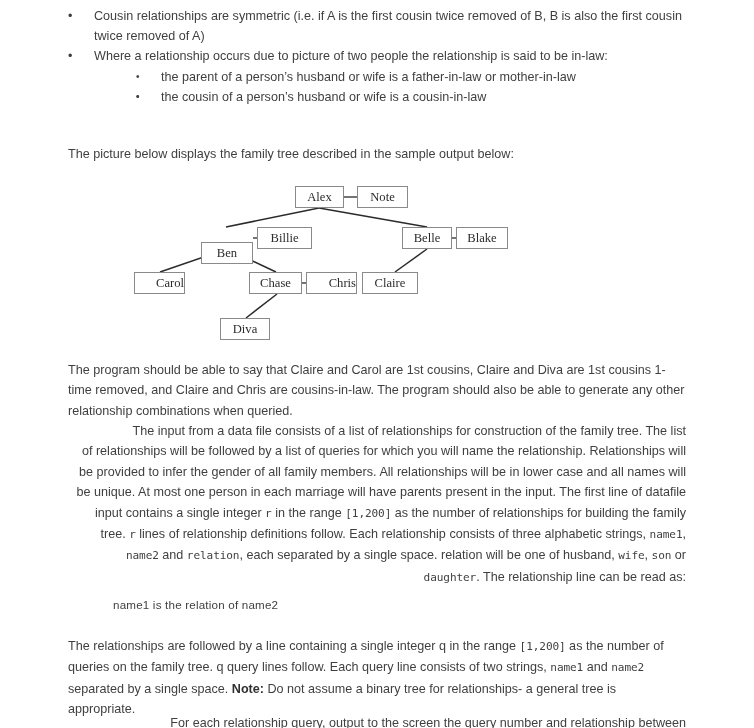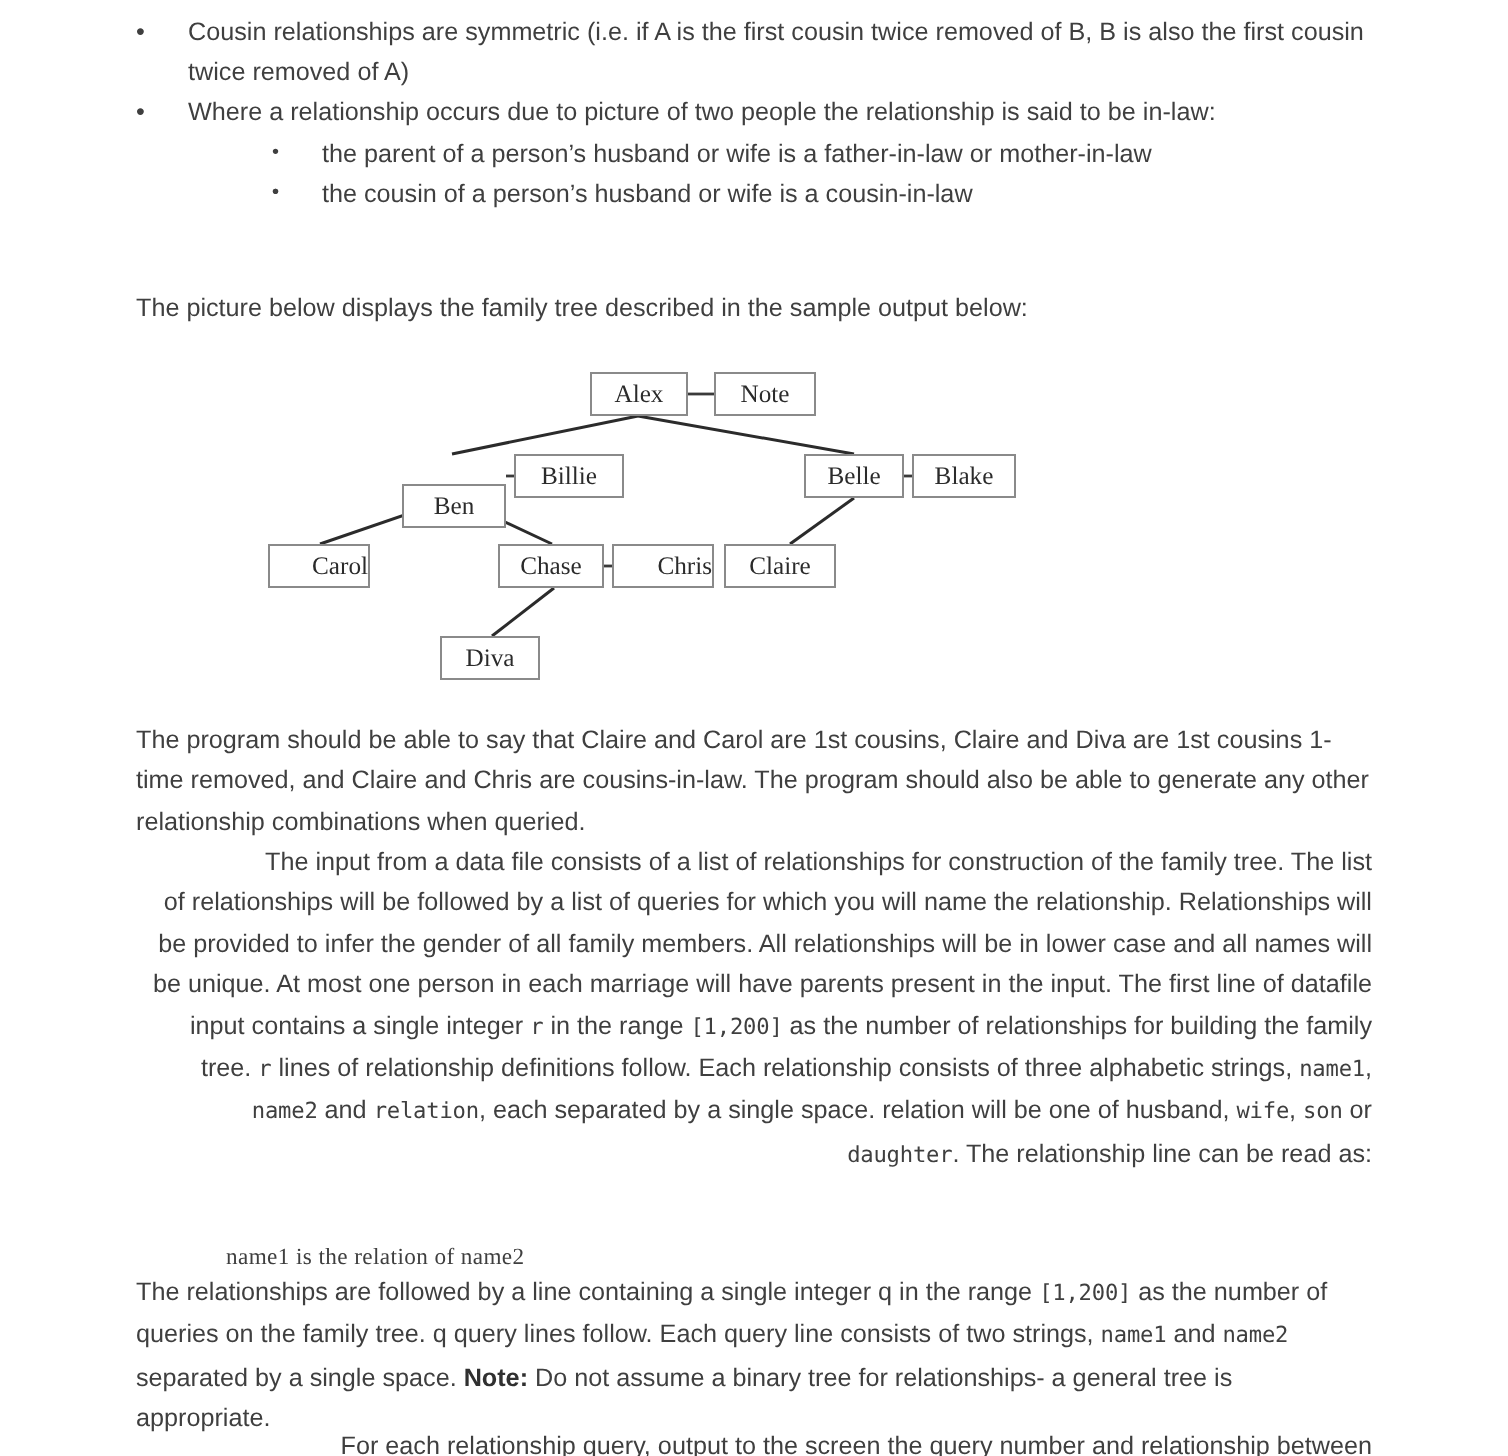--- a/index.html
+++ b/index.html
@@ -67,25 +67,24 @@
   .para b { font-weight: bold; color: #303030; }
   .mono {
     font-family: "DejaVu Sans Mono", monospace;
     font-size: 11.1px;
     letter-spacing: -0.1px;
     color: #3f3f3f;
   }
   .codeline {
     position: absolute;
     left: 113px;
-    font-family: Liberation Serif, serif;
+    font-family: Liberation Sans, sans-serif;
     font-size: 11.6px;
     color: #3f3f3f;
     letter-spacing: 0.2px;
-    margin-top: 24px;
   }
 
   
   .tree {
     position: absolute;
     left: 0;
     top: 0;
     width: 616px;
     height: 728px;
     pointer-events: none;

